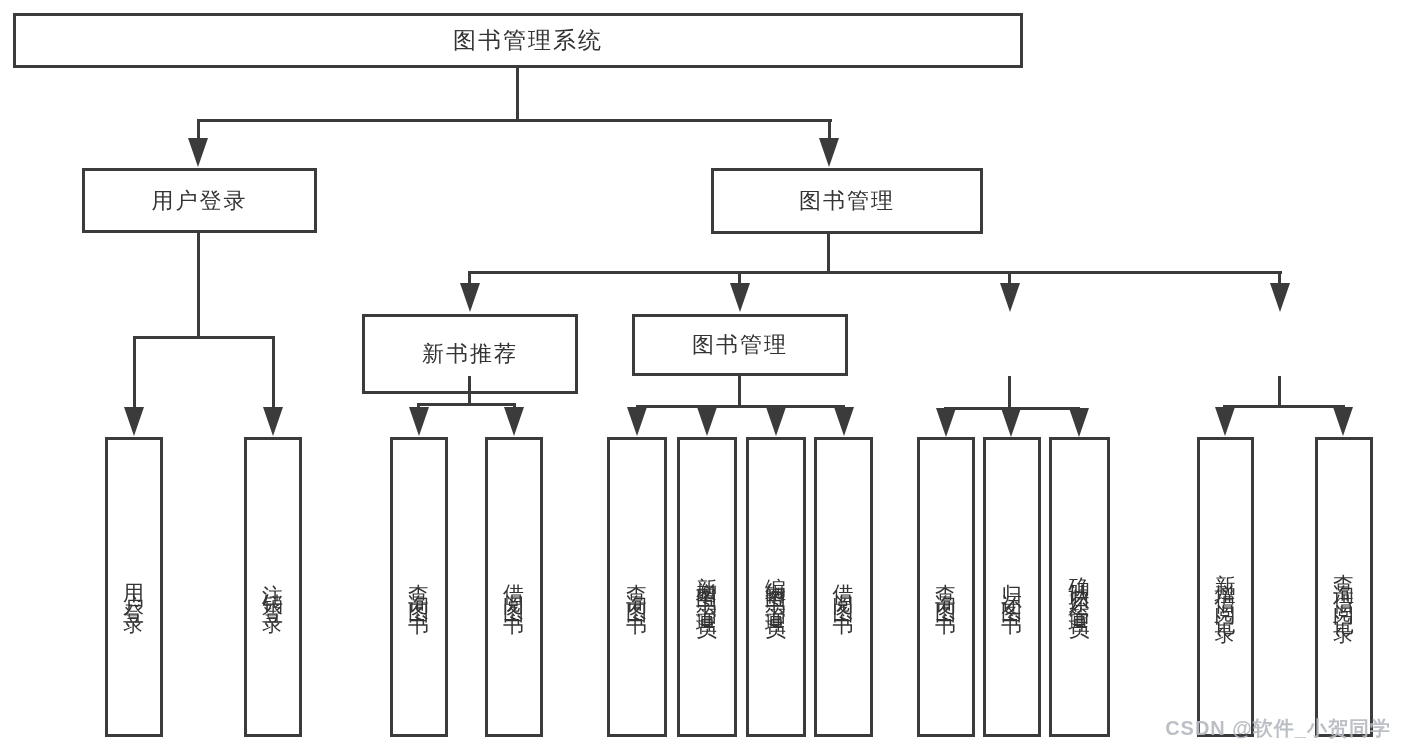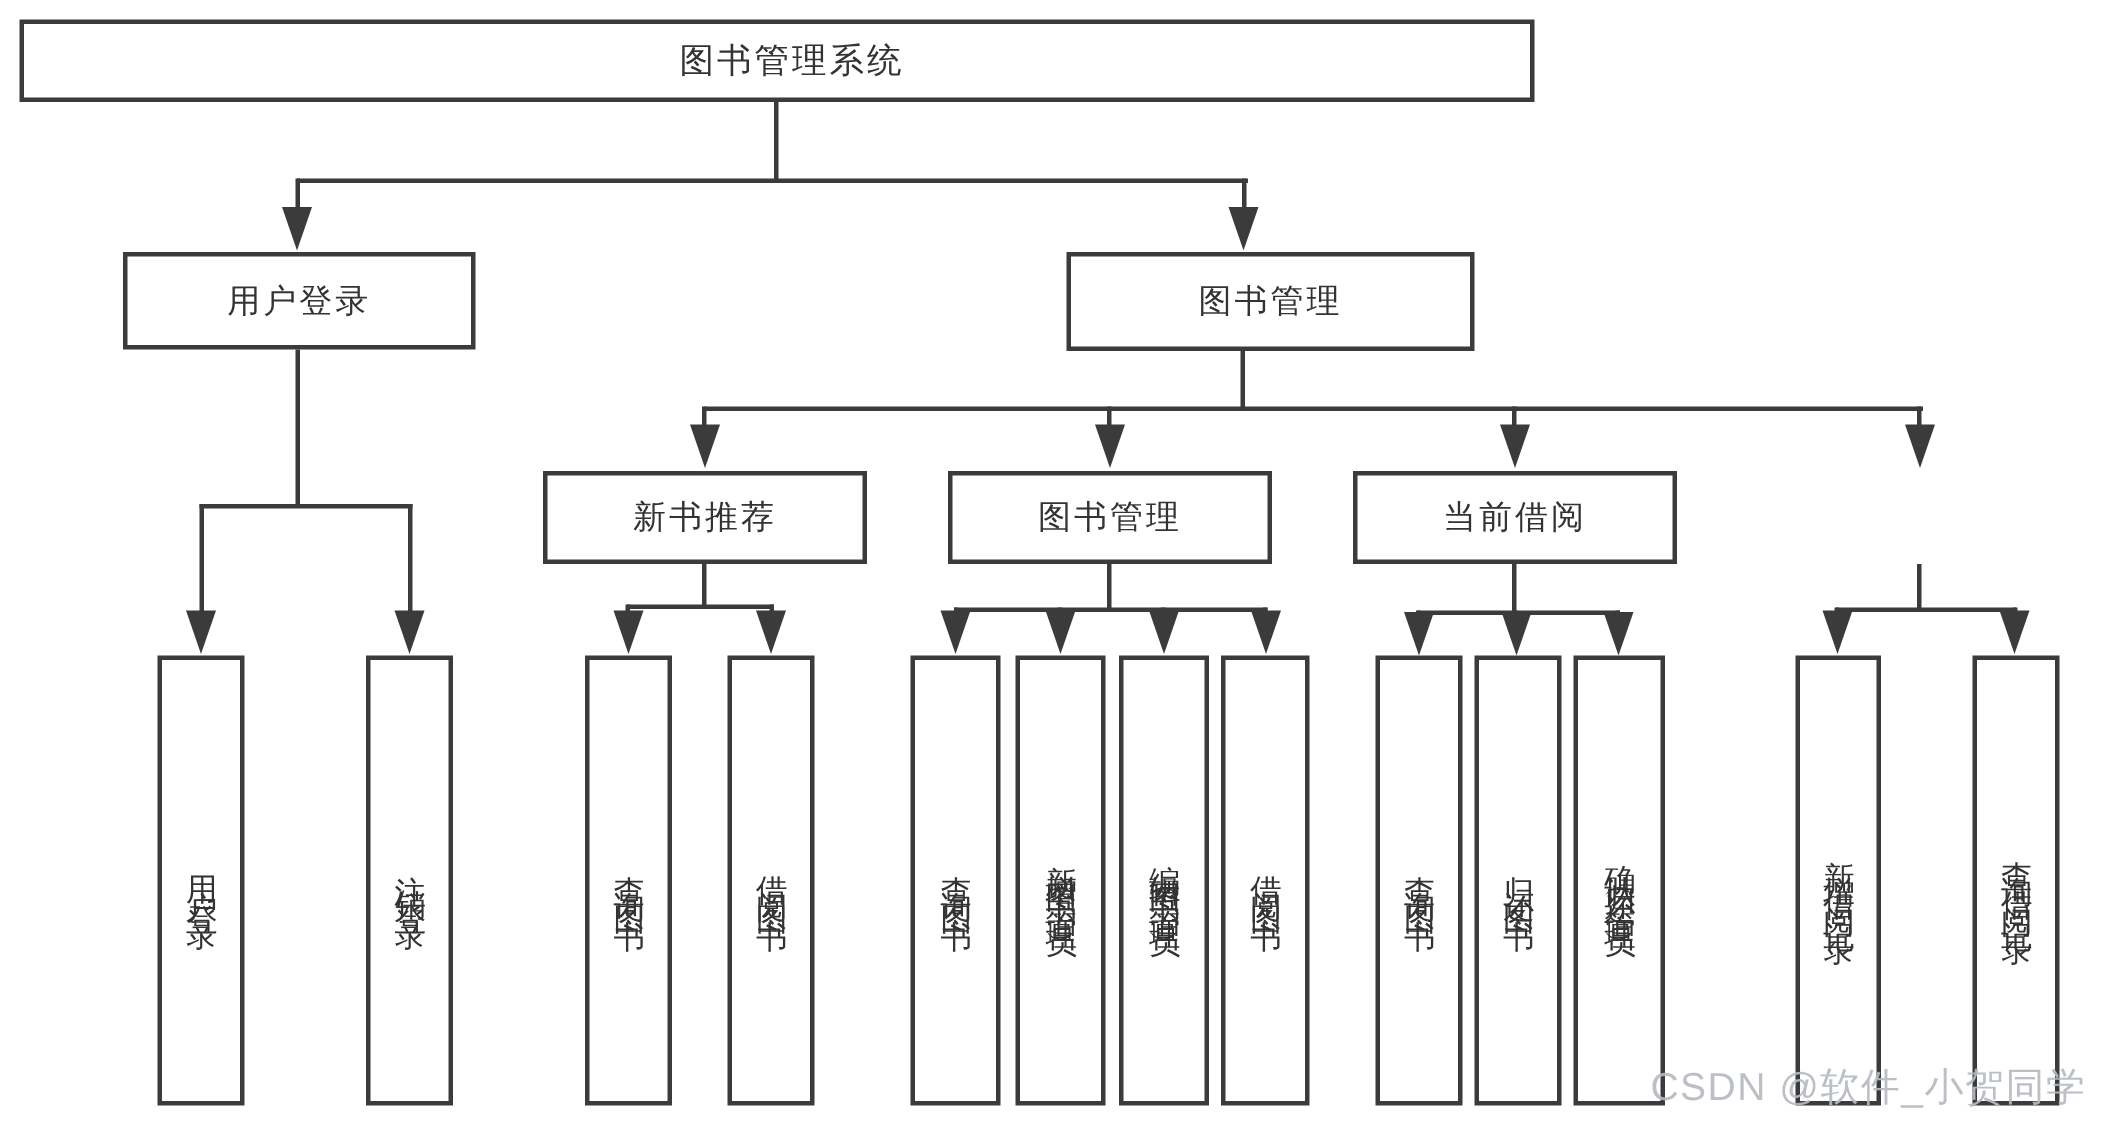--- a/index.html
+++ b/index.html
@@ -33,25 +33,26 @@
   .vline{width:3px;}
   .arrow{
     position:absolute;width:0;height:0;
     border-left:10px solid transparent;
     border-right:10px solid transparent;
     border-top:29px solid #3b3b3b;
   }
   .watermark{
     position:absolute;
     right:14px;bottom:5px;
-    font-size:26px;
+    font-size:20px;
     letter-spacing:1px;
     color:rgba(182,187,193,0.92);
     z-index:5;
     white-space:nowrap;
+    font-weight:bold;
   }
 </style>
 </head>
 <body>
 
 <div class="canvas">
 
   <div class="box" style="left:13px;top:13px;width:1010px;height:55px;padding-left:20px;">
     <span class="root-label">图书管理系统</span>
   </div>
@@ -81,28 +82,25 @@
   <div class="hline" style="left:469px;top:271px;width:813px;"></div>
   <div class="vline" style="left:468px;top:271px;height:14px;"></div>
   <div class="arrow" style="left:460px;top:283px;"></div>
   <div class="vline" style="left:738px;top:271px;height:14px;"></div>
   <div class="arrow" style="left:730px;top:283px;"></div>
   <div class="vline" style="left:1008px;top:271px;height:14px;"></div>
   <div class="arrow" style="left:1000px;top:283px;"></div>
   <div class="vline" style="left:1278px;top:271px;height:14px;"></div>
   <div class="arrow" style="left:1270px;top:283px;"></div>
 
-  <div class="box" style="left:362px;top:314px;width:216px;height:62px;">
+  <div class="box" style="left:362px;top:314px;width:216px;height:80px;">
     <span class="h-label">新书推荐</span>
   </div>
   <div class="box" style="left:632px;top:314px;width:216px;height:62px;">
     <span class="h-label">图书管理</span>
-  </div>
-  <div class="box" style="left:902px;top:314px;width:216px;height:62px;">
-    <span class="h-label">当前借阅</span>
   </div>
 
   <div class="vline" style="left:468px;top:376px;height:29px;"></div>
   <div class="hline" style="left:418px;top:403px;width:98px;"></div>
   <div class="vline" style="left:417px;top:403px;height:12px;"></div>
   <div class="arrow" style="left:409px;top:407px;"></div>
   <div class="vline" style="left:513px;top:403px;height:12px;"></div>
   <div class="arrow" style="left:504px;top:407px;"></div>
 
   <div class="vline" style="left:738px;top:376px;height:31px;"></div>

